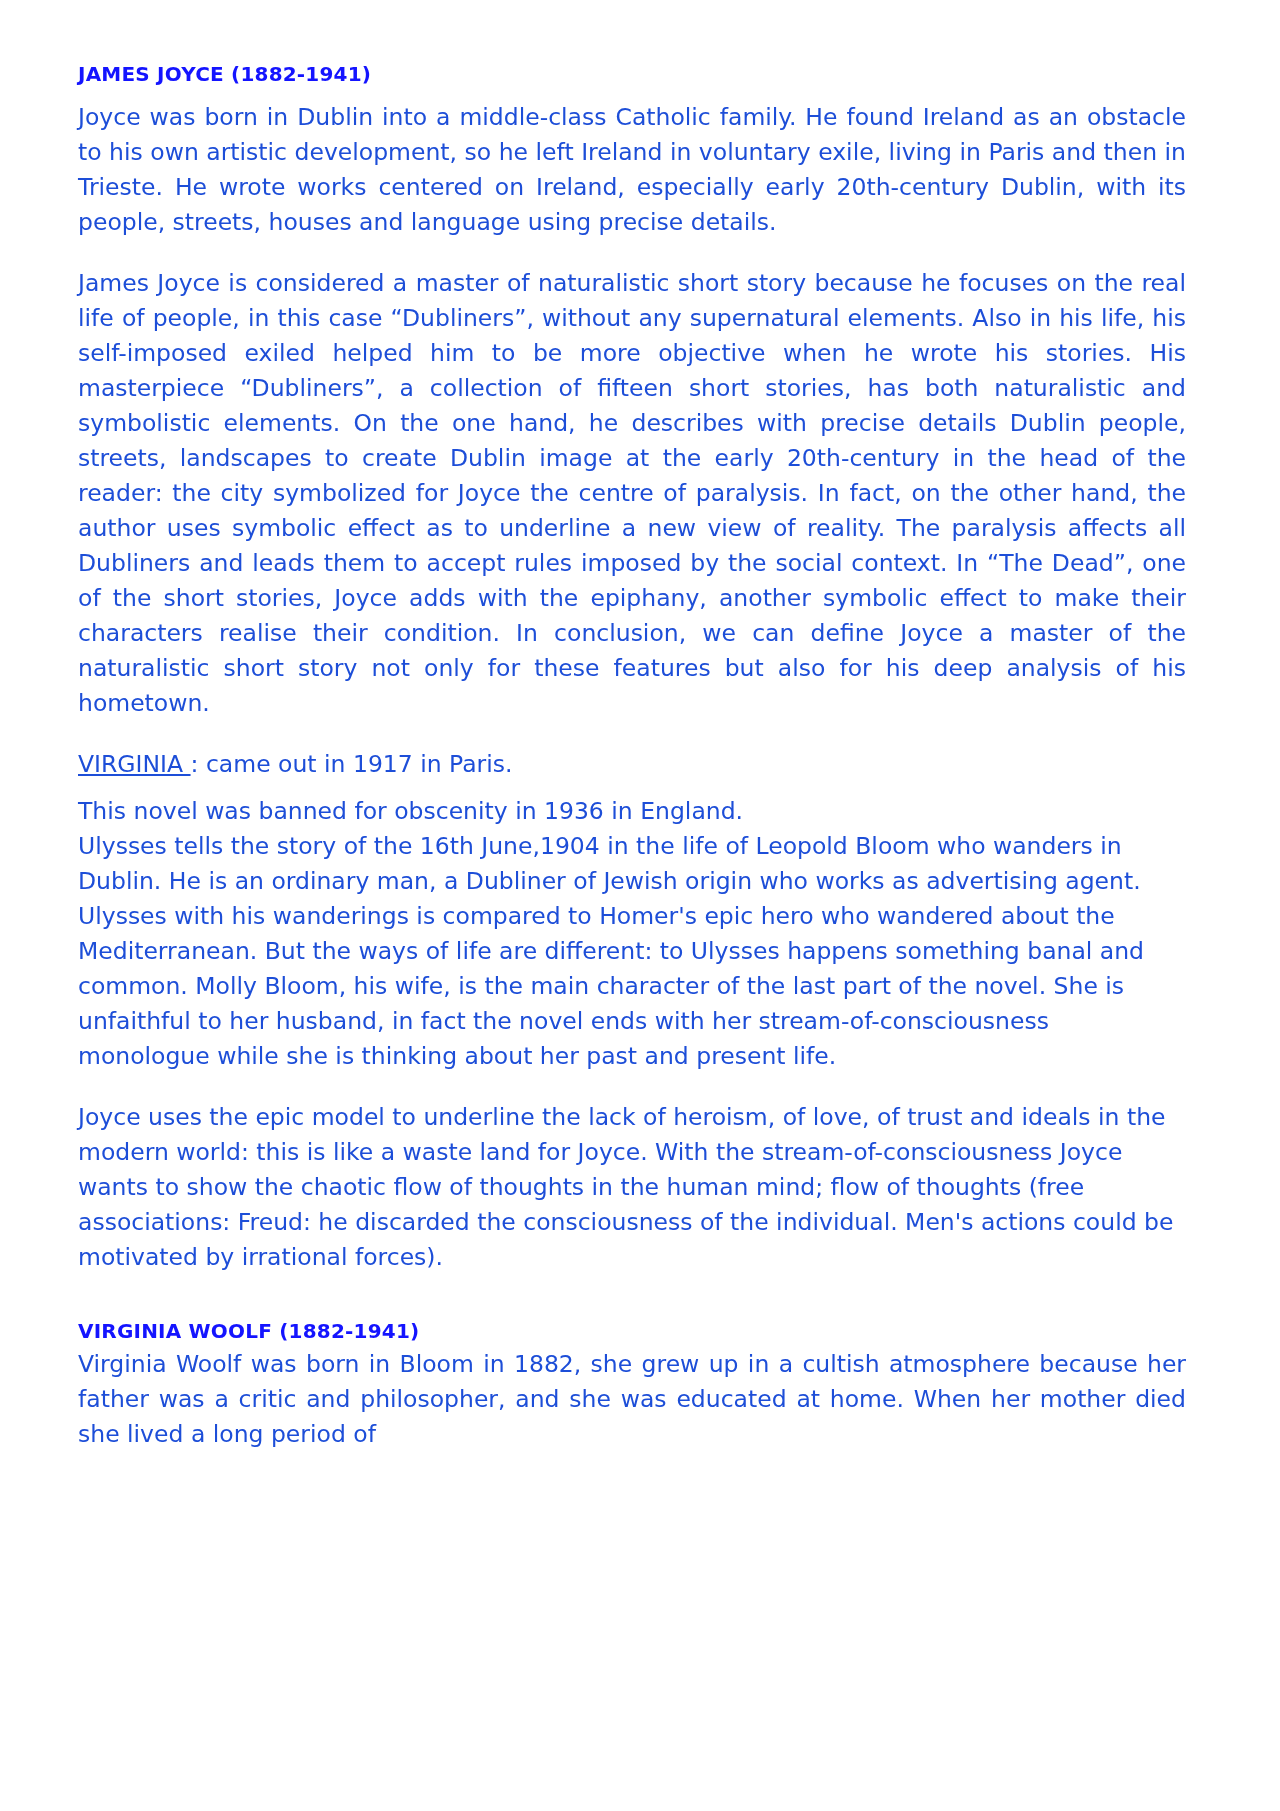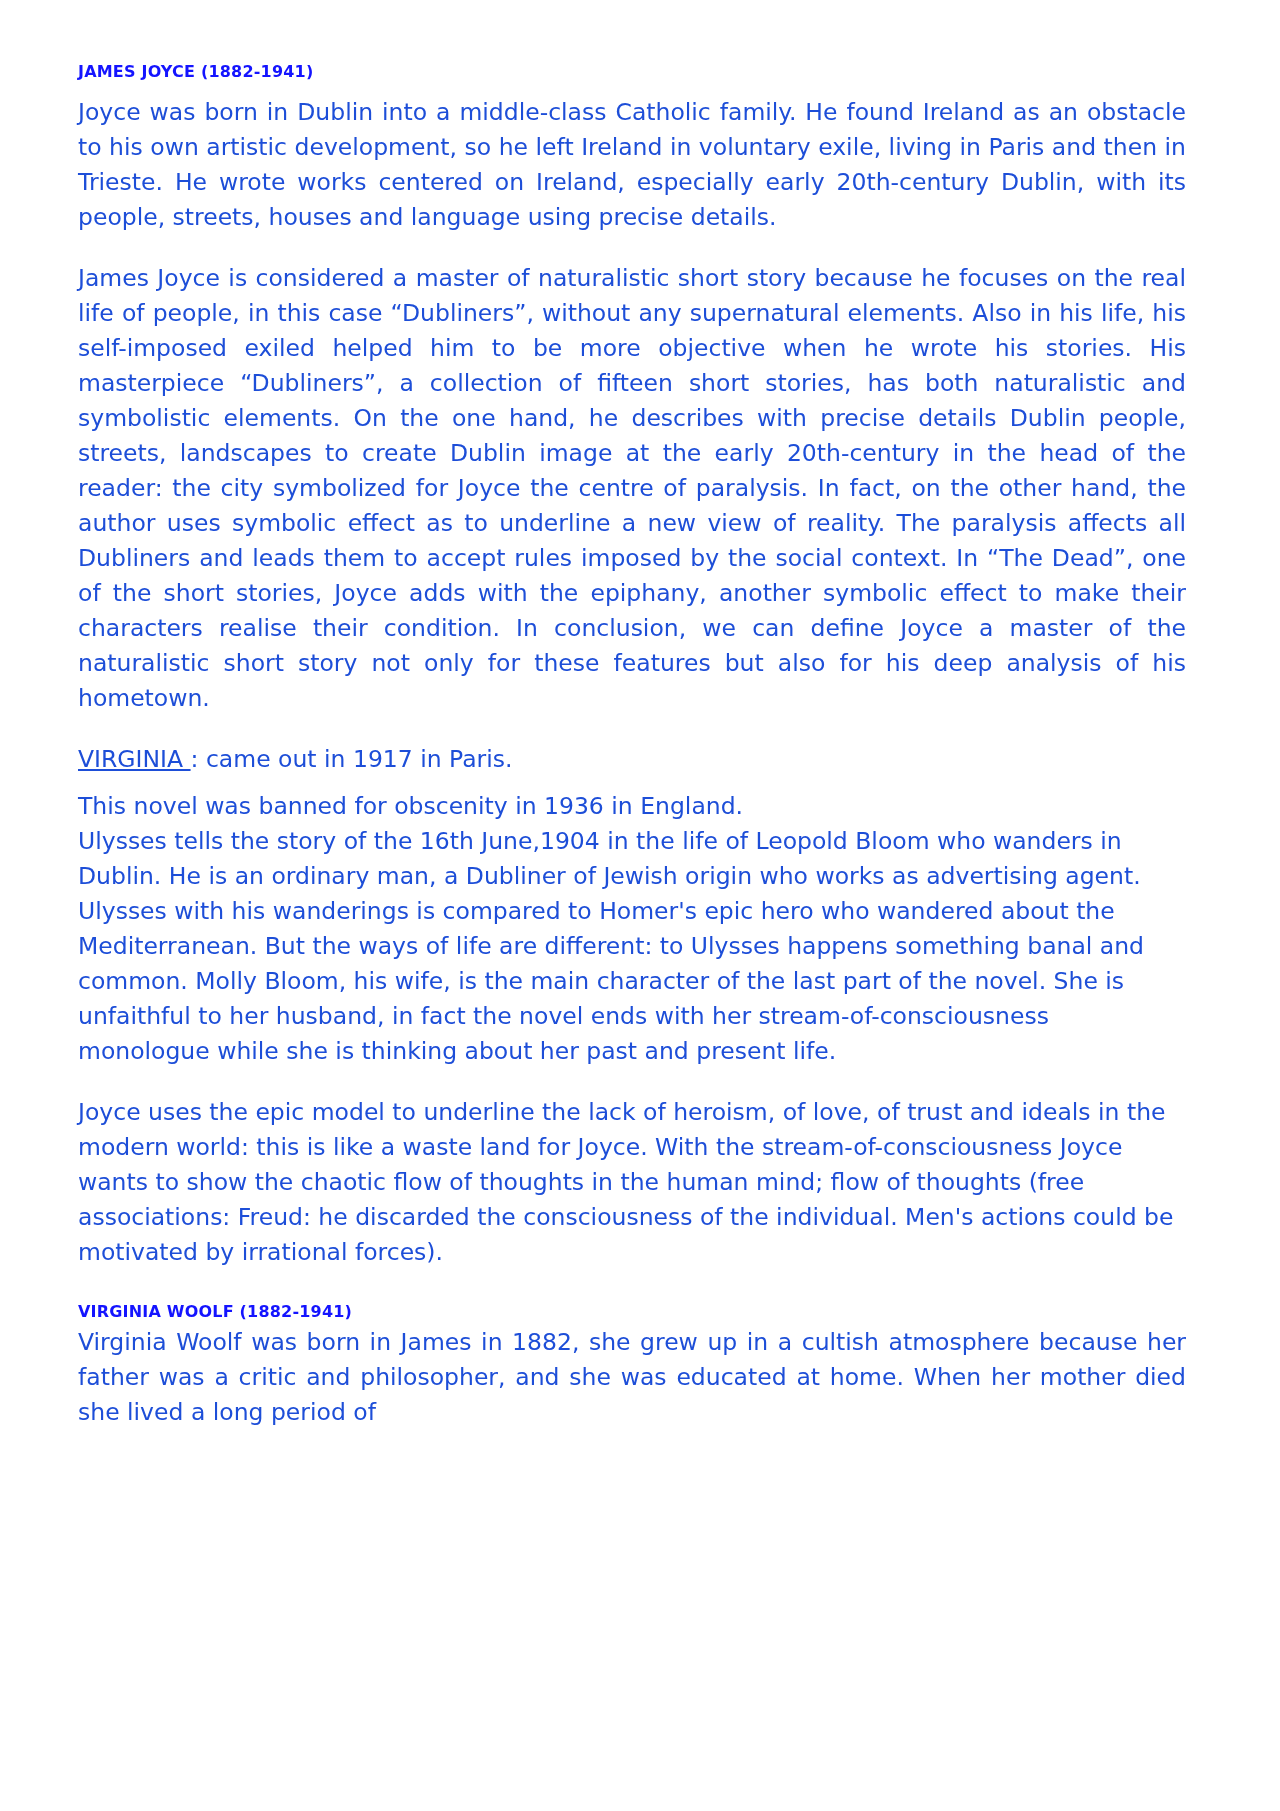--- a/index.html
+++ b/index.html
@@ -17,21 +17,21 @@
     width: 1280px;
     min-height: 1811px;
     box-sizing: border-box;
     padding: 62px 78px 40px 78px;
     background: #ffffff;
   }
   .doc-body {
     width: 1108px;
   }
   h2.heading {
-    font-size: 16px;
+    font-size: 20px;
     font-weight: bold;
     color: #1414ff;
     margin: 0 0 14px 0;
     letter-spacing: 0.2px;
   }
   p.para {
     font-size: 23.5px;
     line-height: 35px;
     color: #1d4ed8;
     margin: 0;
@@ -74,18 +74,18 @@
     <p class="para left" style="white-space: pre-line;">This novel was banned for obscenity in 1936 in England.
 Ulysses tells the story of the 16th June,1904 in the life of Leopold Bloom who wanders in Dublin. He is an ordinary man, a Dubliner of Jewish origin who works as advertising agent.
 Ulysses with his wanderings is compared to Homer's epic hero who wandered about the Mediterranean. But the ways of life are different: to Ulysses happens something banal and common. Molly Bloom, his wife, is the main character of the last part of the novel. She is unfaithful to her husband, in fact the novel ends with her stream-of-consciousness monologue while she is thinking about her past and present life.</p>
 
     <div class="gap-md"></div>
 
     <p class="para left">Joyce uses the epic model to underline the lack of heroism, of love, of trust and ideals in the modern world: this is like a waste land for Joyce. With the stream-of-consciousness Joyce wants to show the chaotic flow of thoughts in the human mind; flow of thoughts (free associations: Freud: he discarded the consciousness of the individual. Men's actions could be motivated by irrational forces).</p>
 
     <div class="gap-lg"></div>
 
-    <h2 class="heading" style="margin-bottom: 4px;">VIRGINIA WOOLF (1882-1941)</h2>
+    <h2 class="heading" style="margin-bottom: 4px; margin-top: 12px;">VIRGINIA WOOLF (1882-1941)</h2>
 
-    <p class="para">Virginia Woolf was born in James in 1882, she grew up in a cultish atmosphere because her father was a critic and philosopher, and she was educated at home. When her mother died she lived a long period of</p>
+    <p class="para">Virginia Woolf was born in Bloom in 1882, she grew up in a cultish atmosphere because her father was a critic and philosopher, and she was educated at home. When her mother died she lived a long period of</p>
 
   </div>
 </div>
 
 </body></html>

